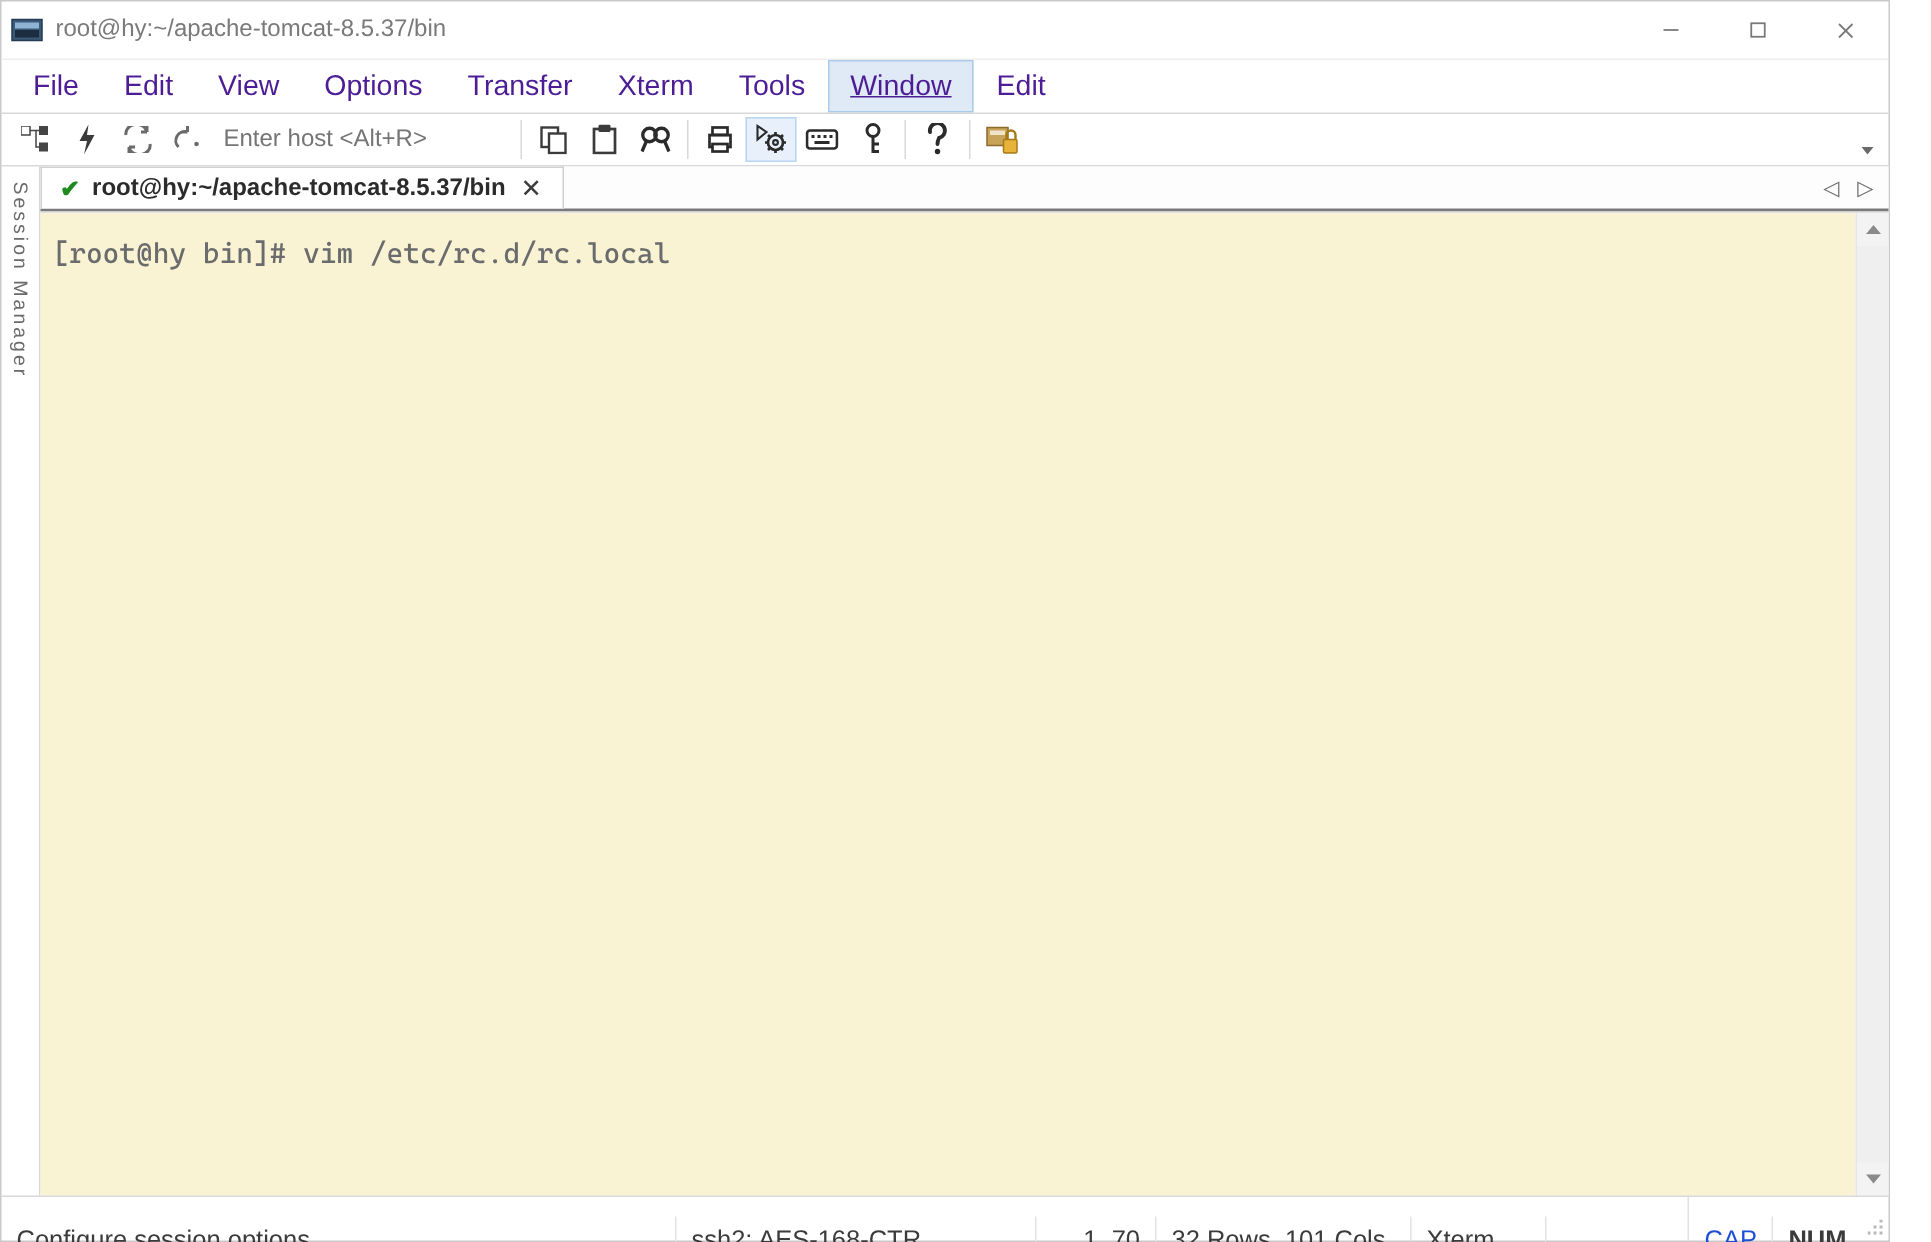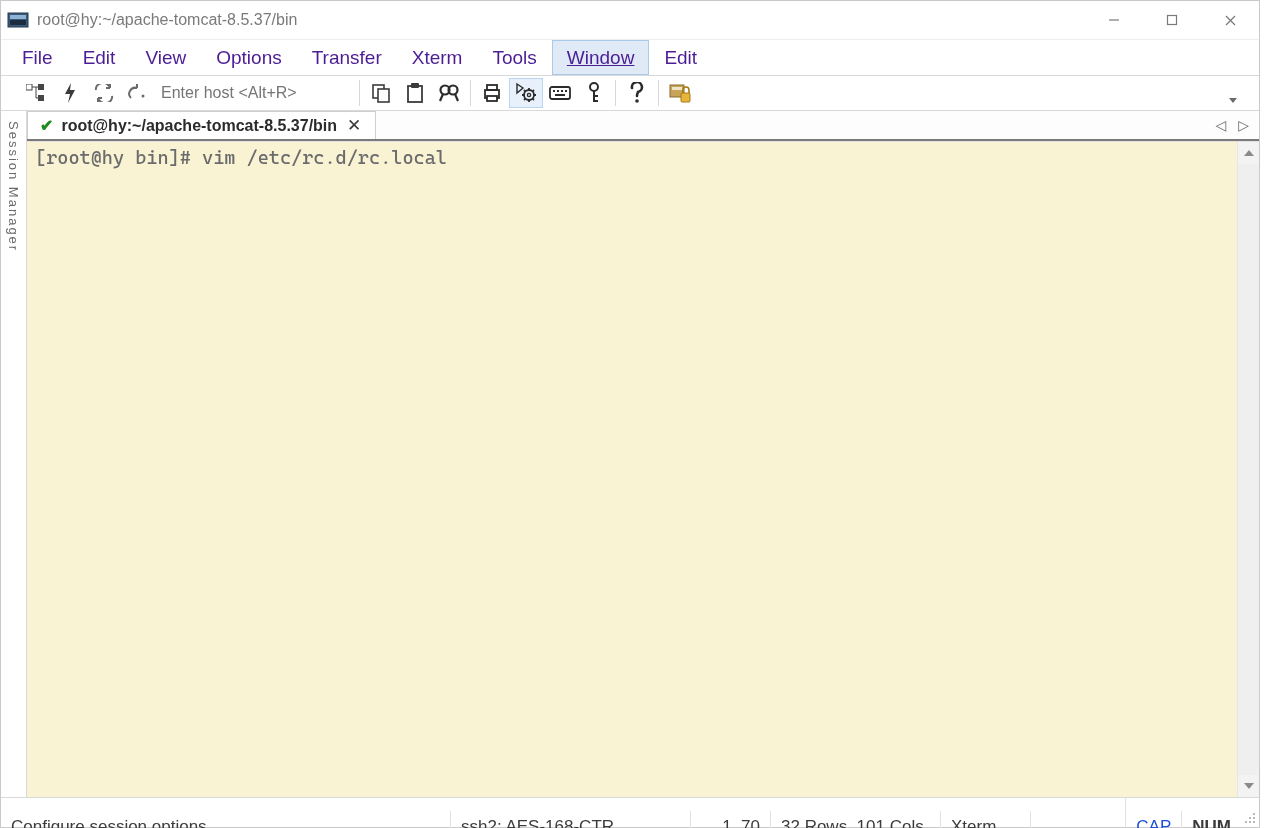--- a/index.html
+++ b/index.html
@@ -13,21 +13,21 @@
   .win-controls { display: flex; height: 100%; }
   .win-btn { width: 58px; height: 100%; display: flex; align-items: center; justify-content: center; color: #7a7a7a; }
   .win-btn svg { stroke: #7a7a7a; }
 
   
   .menubar { height: 36px; display: flex; align-items: stretch; padding: 0 6px; border-top: 1px solid #eee; }
   .menuitem { padding: 0 15px; display: flex; align-items: center; font-size: 19px; color: #4c1d95; }
   .menuitem.highlight { background: #dfeaf6; border: 1px solid #a9cbe9; padding: 0 14px; text-decoration: underline; }
 
   
-  .toolbar { height: 36px; border-top: 1px solid #d8d8d8; border-bottom: 1px solid #d8d8d8; display: flex; align-items: center; padding: 0 18px; gap: 0; }
+  .toolbar { height: 36px; border-top: 1px solid #d8d8d8; border-bottom: 1px solid #d8d8d8; display: flex; align-items: center; padding: 0 6px; gap: 0; }
   .tb-btn { width: 34px; height: 30px; display: flex; align-items: center; justify-content: center; color: #3b3b3b; }
   .tb-sep { width: 1px; height: 26px; background: #d8d8d8; margin: 0 4px; }
   .host-input { height: 26px; width: 200px; border: none; outline: none; font-size: 16px; color: #8e8e8e; padding: 0 6px; font-style: normal; background: transparent; }
   .tb-right-drop { margin-left: auto; width: 16px; height: 30px; display:flex; align-items:flex-end; justify-content:center; padding-bottom:4px;}
   .bolt-active { background: #e8f0fb; border: 1px solid #b8d5ef; }
 
   
   .midwrap { flex: 1; display: flex; min-height: 0; }
   .session-manager-tab { width: 26px; border-right: 1px solid #d8d8d8; display: flex; align-items: flex-start; justify-content: center; padding-top: 10px; color: #6a6a6a; font-size: 13px; }
   .session-manager-tab .vtext { writing-mode: vertical-rl; letter-spacing: 2px; }
@@ -37,21 +37,21 @@
   
   .tabstrip { height: 30px; border-bottom: 2px solid #7a7a7a; display: flex; align-items: stretch; background: #fdfdfd; }
   .tab { display: flex; align-items: center; gap: 8px; padding: 0 12px; border: 1px solid #cfcfcf; border-bottom: none; background: #fff; font-size: 16px; font-weight: 700; color: #2b2b2b; }
   .tab .check { color: #1f8a1f; font-weight: 900; }
   .tab .close { font-weight: 400; color: #3b3b3b; font-size: 17px; padding: 0 2px; }
   .tabnav { margin-left: auto; display: flex; align-items: center; gap: 4px; padding-right: 6px; color: #6a6a6a; }
   .tabnav span { font-size: 14px; padding: 0 4px; }
 
   
   .term-wrap { flex: 1; display: flex; min-height: 0; border-top: 1px solid #e2e2e2; }
-  .terminal { flex: 1; background: #faf3d3; font-family: "Cascadia Mono", Consolas, monospace; font-size: 19px; color: #6a6b6c; padding: 4px 8px; white-space: pre; overflow: hidden; line-height: 1.25; }
+  .terminal { flex: 1; background: #faf3d3; font-family: "Cascadia Mono", Consolas, monospace; font-size: 19px; color: #6a6b6c; padding: 16px 8px; white-space: pre; overflow: hidden; line-height: 1.25; }
   .vscroll { width: 22px; background: #f3f3f3; border-left: 1px solid #e6e6e6; display: flex; flex-direction: column; align-items: center; justify-content: space-between; }
   .vscroll .arrow { width: 100%; height: 22px; display:flex; align-items:center; justify-content:center; color:#6a6a6a; font-size:12px; }
   .vscroll .track { flex:1; width:100%; background:#efefef; }
 
   
   .statusbar { height: 30px; border-top: 1px solid #d8d8d8; display: flex; align-items: stretch; font-size: 17px; color: #3b3b3b; }
   .status-cell { display:flex; align-items:center; padding: 16px 10px; border-right: 1px solid #e2e2e2; margin-top: 13px; }
   .status-cell.first { flex: 0 0 450px; }
   .status-cell.ssh { flex: 0 0 240px; }
   .status-cell.pos { flex: 0 0 80px; text-align:right; justify-content:flex-end; }

